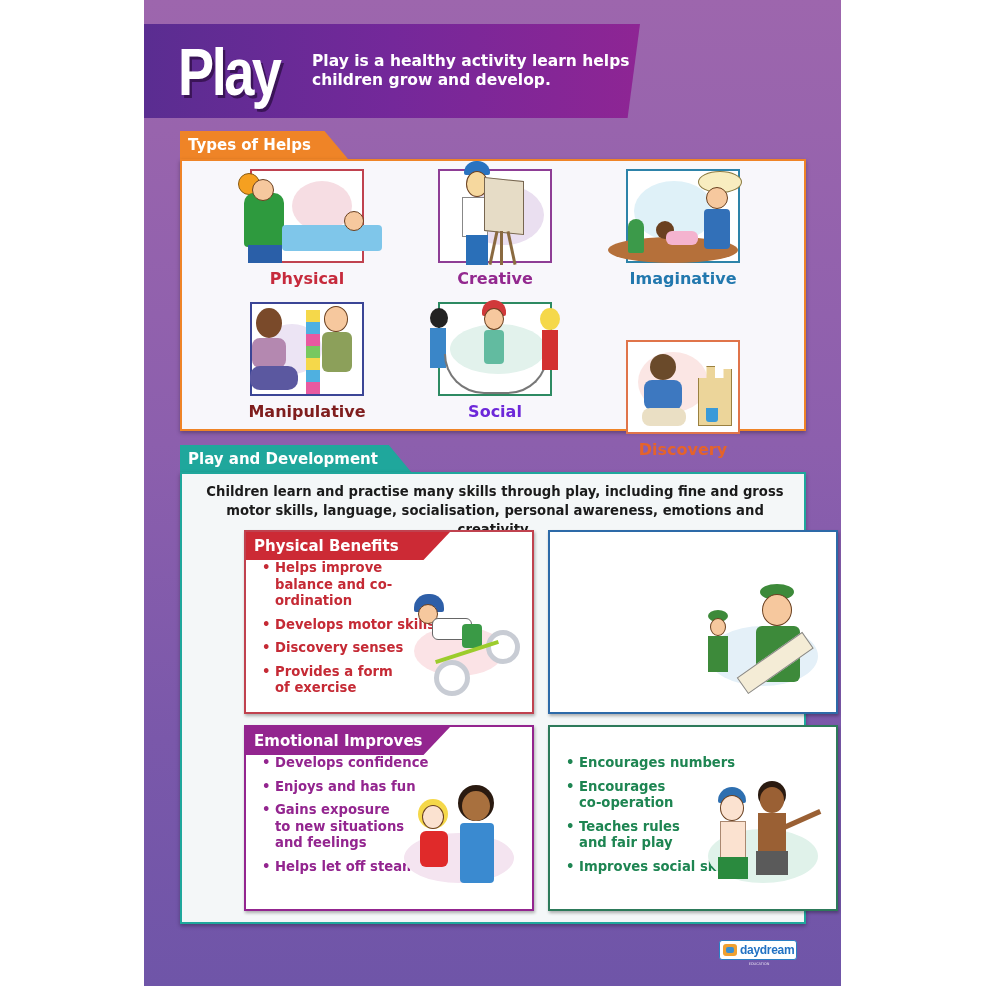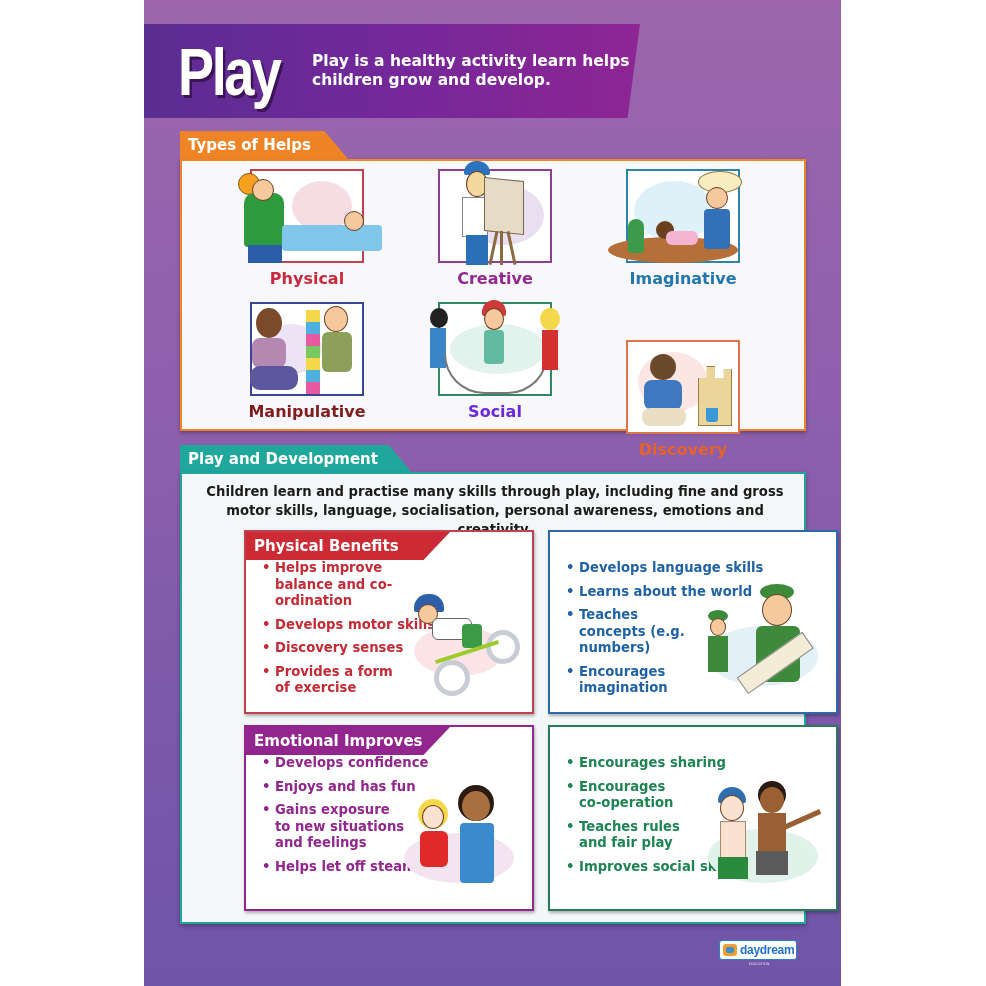--- a/index.html
+++ b/index.html
@@ -209,26 +209,20 @@
         <div class="blob" style="left:14px;top:28px;width:20px;height:20px;background:#f6c89e;border:1px solid #6a4020;"></div>
         <div class="fig" style="left:28px;top:42px;width:40px;height:22px;background:#ffffff;border:1px solid #666;border-radius:6px;"></div>
         <div class="fig" style="left:58px;top:48px;width:20px;height:24px;background:#3a9a46;border-radius:4px;"></div>
         <div class="blob" style="left:30px;top:84px;width:36px;height:36px;border:5px solid #c8ccd4;background:#ffffff;"></div>
         <div class="blob" style="left:82px;top:54px;width:34px;height:34px;border:5px solid #c8ccd4;background:#ffffff;"></div>
         <div class="fig" style="left:30px;top:74px;width:66px;height:4px;background:#9ccc2c;transform:rotate(-18deg);"></div>
       </div>
     </div>
 
     <div class="card" style="left:318px; top:56px; height:184px; border-color:#2d6aa8;">
-      <ul style="color:#1f63a6;">
-        <li>Develops language skills</li>
-        <li>Learns about the world</li>
-        <li style="width:140px;">Teaches concepts (e.g. numbers)</li>
-        <li style="width:110px;">Encourages imagination</li>
-      </ul>
       <div class="card-art">
         <div class="blob" style="left:0px;top:50px;width:110px;height:60px;background:#e4f0f8;"></div>
         <div class="blob" style="left:0px;top:34px;width:20px;height:12px;background:#3d8a3a;"></div>
         <div class="blob" style="left:2px;top:42px;width:16px;height:18px;background:#f6c89e;border:1px solid #6a4020;"></div>
         <div class="fig" style="left:0px;top:60px;width:20px;height:36px;background:#3d8a3a;"></div>
         <div class="blob" style="left:52px;top:8px;width:34px;height:16px;background:#3d8a3a;"></div>
         <div class="blob" style="left:54px;top:18px;width:30px;height:32px;background:#f6c89e;border:1px solid #6a4020;"></div>
         <div class="fig" style="left:48px;top:50px;width:44px;height:56px;background:#3d8a3a;border-radius:6px;"></div>
         <div class="fig" style="left:20px;top:54px;width:80px;height:20px;background:#f4ecd6;border:1px solid #888;transform:rotate(-35deg);transform-origin:right center;"></div>
       </div>
@@ -248,21 +242,21 @@
         <div class="blob" style="left:18px;top:32px;width:22px;height:24px;background:#fbe2d0;border:1px solid #6a4020;"></div>
         <div class="fig" style="left:16px;top:58px;width:28px;height:36px;background:#e02a2a;border-radius:6px;"></div>
         <div class="blob" style="left:54px;top:12px;width:36px;height:36px;background:#2a1a10;"></div>
         <div class="blob" style="left:58px;top:18px;width:28px;height:30px;background:#a8703e;"></div>
         <div class="fig" style="left:56px;top:50px;width:34px;height:60px;background:#3a8ad0;border-radius:4px;"></div>
       </div>
     </div>
 
     <div class="card" style="left:318px; top:251px; height:186px; border-color:#2d7a5a;">
       <ul style="color:#1e8552;">
-        <li>Encourages sharing</li>
+        <li>Encourages numbers</li>
         <li style="width:110px;">Encourages co-operation</li>
         <li style="width:140px;">Teaches rules and fair play</li>
         <li>Improves social skills</li>
       </ul>
       <div class="card-art">
         <div class="blob" style="left:0px;top:56px;width:110px;height:54px;background:#e0f2ea;"></div>
         <div class="blob" style="left:10px;top:14px;width:28px;height:16px;background:#2e6fb0;border-radius:14px 14px 2px 2px;"></div>
         <div class="blob" style="left:12px;top:22px;width:24px;height:26px;background:#fbe2d0;border:1px solid #6a4020;"></div>
         <div class="fig" style="left:12px;top:48px;width:26px;height:40px;background:#fbe2d0;border:1px solid #aa8870;"></div>
         <div class="fig" style="left:10px;top:84px;width:30px;height:22px;background:#2a8a3e;"></div>

